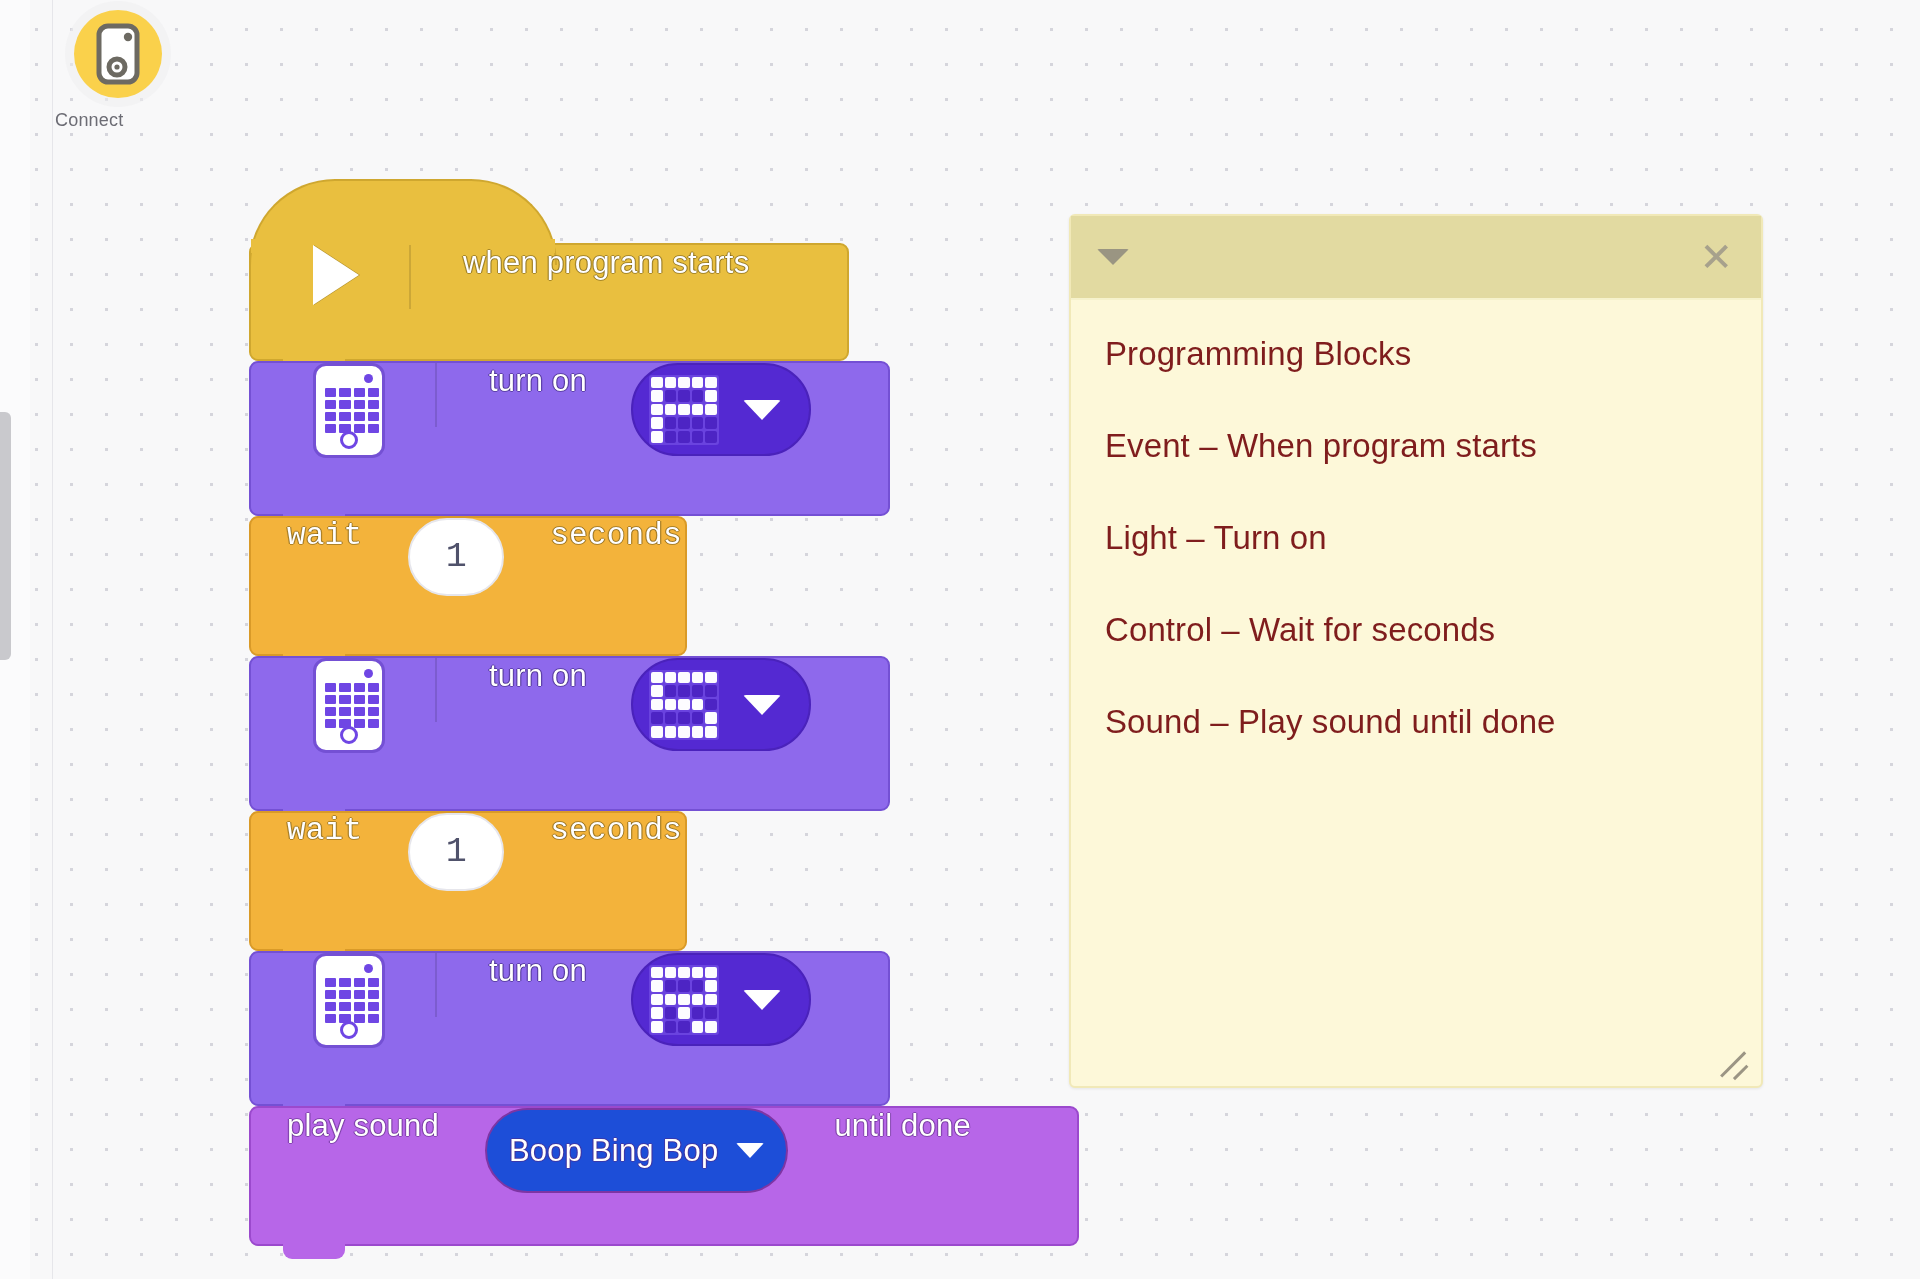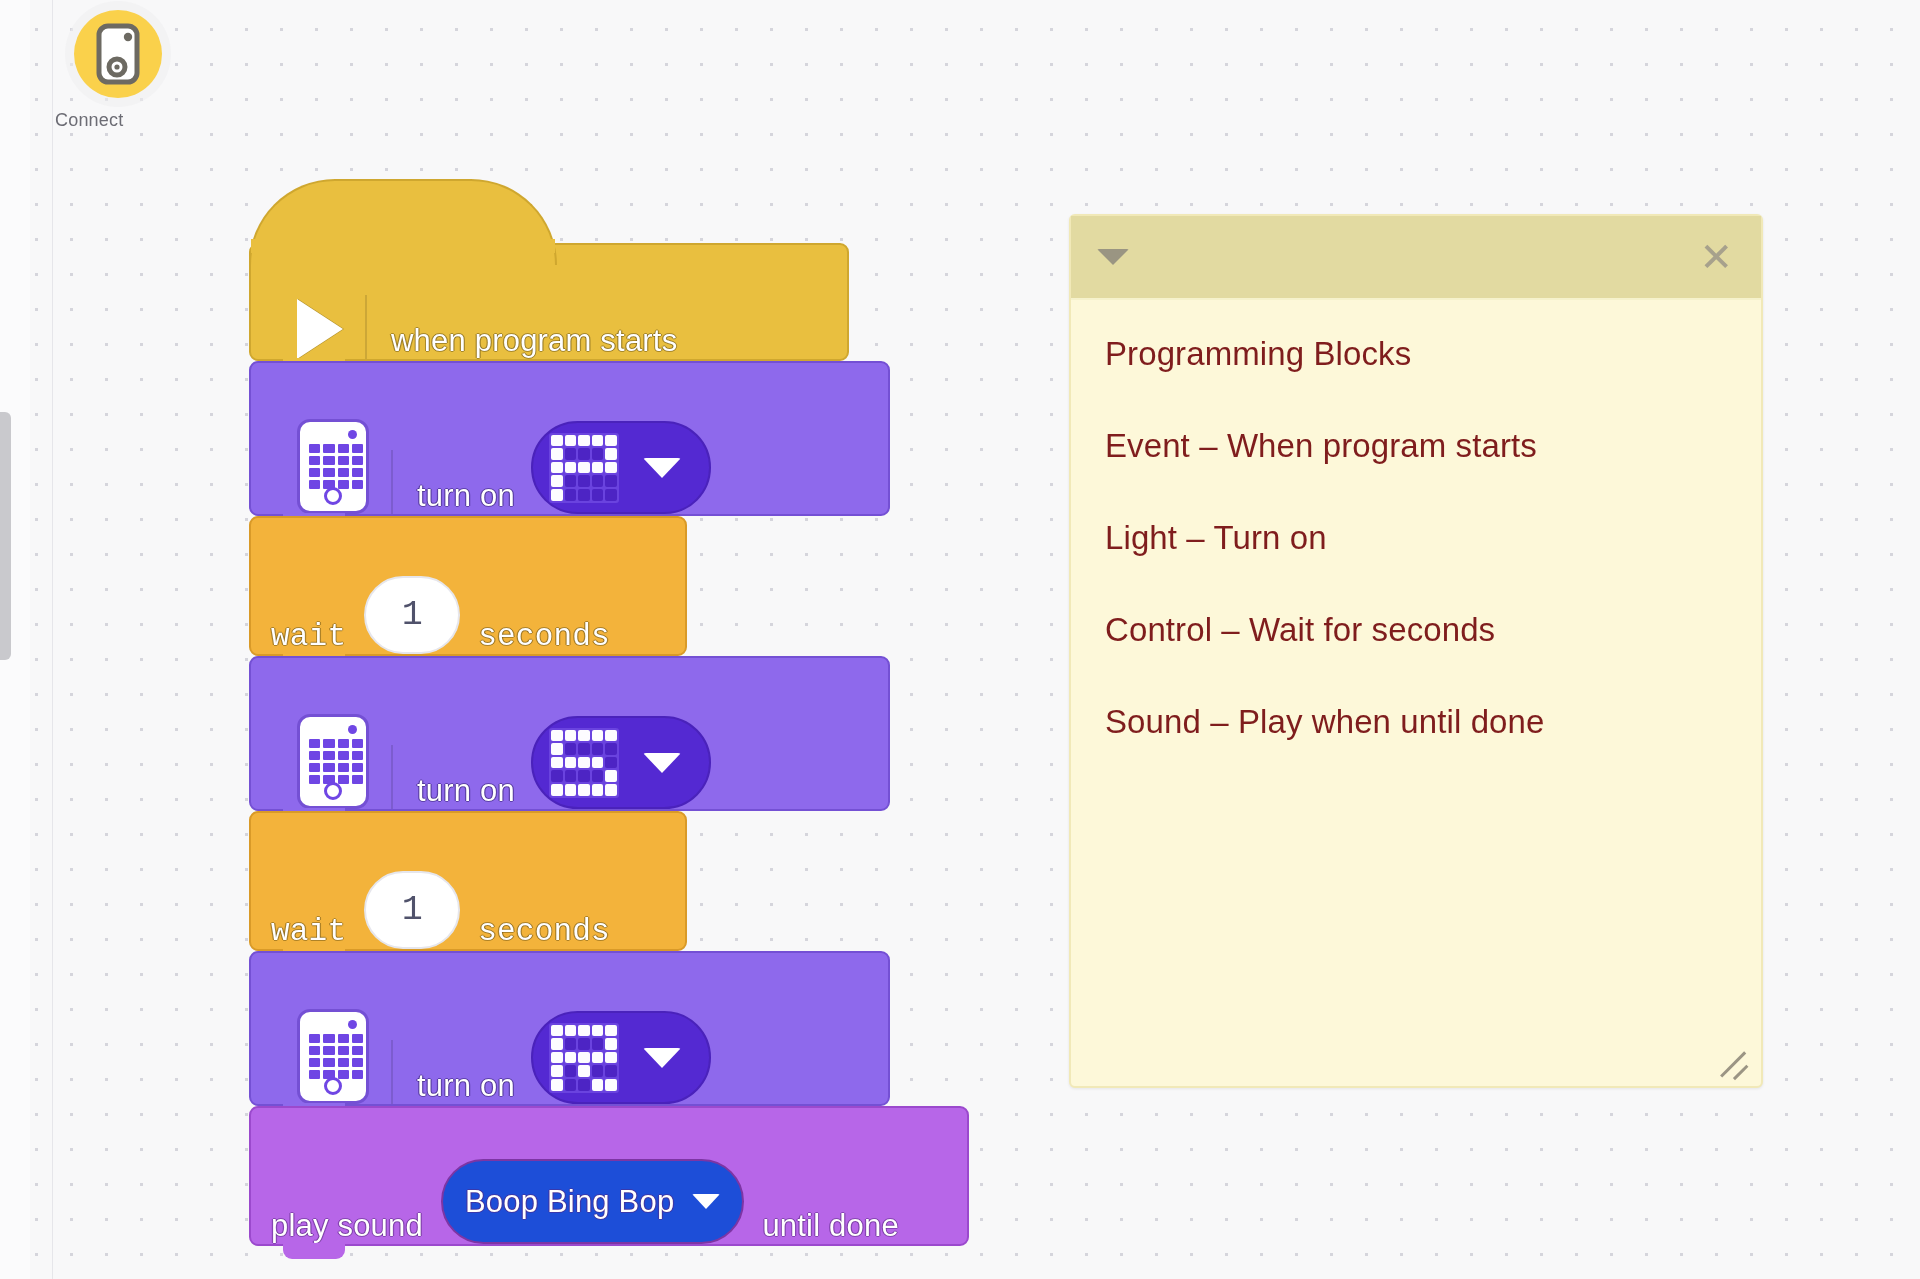--- a/index.html
+++ b/index.html
@@ -123,22 +123,23 @@
     position: absolute;
     left: 32px; bottom: -15px;
     width: 62px; height: 16px;
     background: inherit;
     border-radius: 0 0 9px 9px;
   }
   .block-row {
     position: absolute;
     inset: 0;
     display: flex;
-    align-items: flex-end;
-    padding-left: 20px;
+    align-items: flex-start;
+    padding-left: 36px;
+    gap: 28px;
   }
   .divider {
     width: 2px; height: 64px;
     background: rgba(0,0,0,.12);
     margin: 0 24px 0 22px;
   }
   .play-tri {
     width: 0; height: 0;
     border-left: 46px solid #ffffff;
     border-top: 30px solid transparent;
@@ -236,21 +237,21 @@
     display: flex; align-items: center; justify-content: center;
     margin: 0 18px;
     flex: none;
   }
   .num-oval span {
     font-size: 35px; color: #50526b; font-weight: 500;
   }
 
   
   .block-sound {
-    width: 720px; height: 140px;
+    width: 830px; height: 140px;
     background: #b766e8;
     border: 2px solid #9b49cd;
     border-radius: 9px;
   }
   .sound-field {
     height: 85px;
     background: #1d4ed8;
     border: 2px solid #7d35a4;
     border-radius: 45px;
     display: flex; align-items: center;
@@ -579,21 +580,21 @@
   <div id="note-panel">
     <div id="note-header">
       <div id="note-collapse"></div>
       <div id="note-close">✕</div>
     </div>
     <div id="note-body">
       <div class="note-line">Programming Blocks</div>
       <div class="note-line">Event – When program starts</div>
       <div class="note-line">Light – Turn on</div>
       <div class="note-line">Control – Wait for seconds</div>
-      <div class="note-line">Sound – Play when until done</div>
+      <div class="note-line">Sound – Play sound until done</div>
     </div>
     <div id="note-resize">
       <span class="l1"></span>
         <span class="l2"></span>
     </div>
   </div>
 
 </div>
 
 </body></html>

